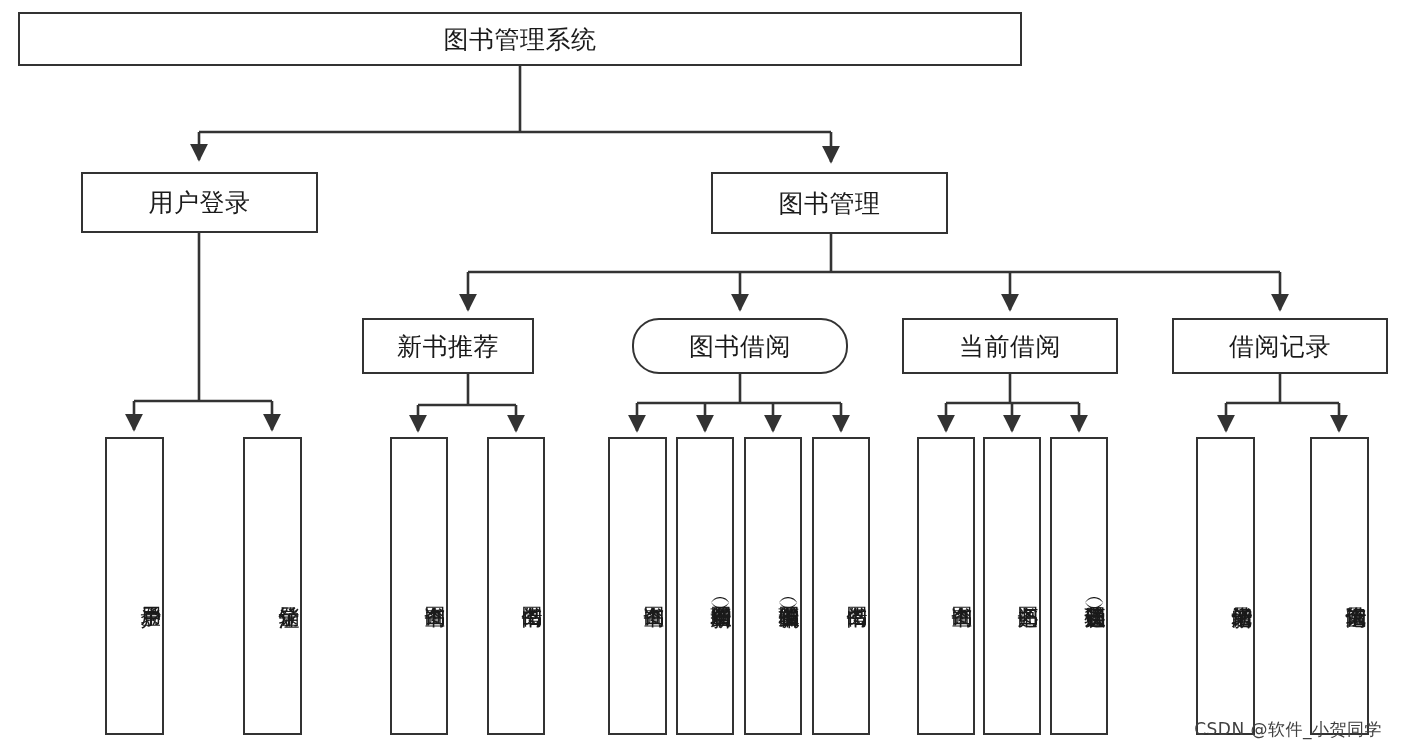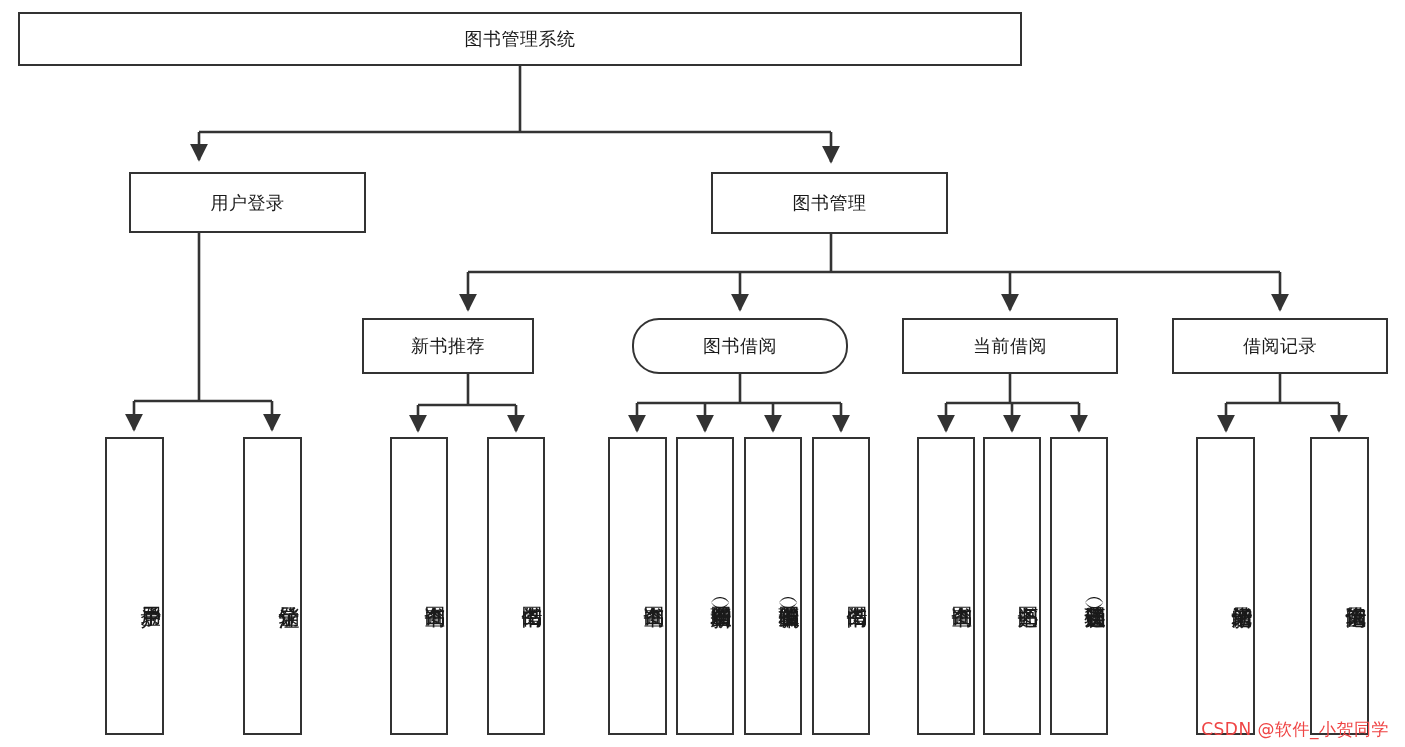--- a/index.html
+++ b/index.html
@@ -29,44 +29,44 @@
     position: absolute;
     box-sizing: border-box;
     background: #ffffff;
     border: 2px solid #333333;
     display: flex;
     align-items: center;
     justify-content: center;
     color: #1a1a1a;
   }
   .node.horiz {
-    font-size: 18px;
+    font-size: 25px;
     letter-spacing: 0.5px;
   }
   .node.vert {
     writing-mode: vertical-rl;
     text-orientation: upright;
     font-size: 21px;
     line-height: 1.12;
     padding-top: 8px;
     align-items: flex-start;
     justify-content: center;
     white-space: nowrap;
   }
   .node.vert .vtext {
     writing-mode: vertical-rl;
     text-orientation: upright;
     display: block;
   }
   .watermark {
     position: absolute;
-    right: 16px;
+    right: 23px;
     bottom: 6px;
     font-size: 17px;
-    color: #ef4444;
+    color: #404040;
     letter-spacing: 0.5px;
     white-space: nowrap;
     z-index: 5;
   }
 </style>
 </head>
 <body>
 
 <div id="canvas">
 
@@ -115,21 +115,21 @@
 
       <path d="M 1280 374 L 1280 403"></path>
       <path d="M 1226 403 L 1339 403"></path>
       <path d="M 1226 403 L 1226 431" marker-end="url(#arrow)"></path>
       <path d="M 1339 403 L 1339 431" marker-end="url(#arrow)"></path>
     </g>
   </svg>
 
   <div class="node horiz" style="left:18px; top:12px; width:1004px; height:54px;">图书管理系统</div>
 
-  <div class="node horiz" style="left:81px; top:172px; width:237px; height:61px;margin-left:48px;">用户登录</div>
+  <div class="node horiz" style="left:81px; top:172px; width:237px; height:61px;">用户登录</div>
   <div class="node horiz" style="left:711px; top:172px; width:237px; height:62px;">图书管理</div>
 
   <div class="node horiz" style="left:362px; top:318px; width:172px; height:56px;">新书推荐</div>
   <div class="node horiz" style="left:632px; top:318px; width:216px; height:56px;border-radius:27px;">图书借阅</div>
   <div class="node horiz" style="left:902px; top:318px; width:216px; height:56px;">当前借阅</div>
   <div class="node horiz" style="left:1172px; top:318px; width:216px; height:56px;">借阅记录</div>
 
   <div class="node vert" style="left:105px; top:437px; width:59px; height:298px;">
     <span class="vtext">用户登录</span>
   </div>

